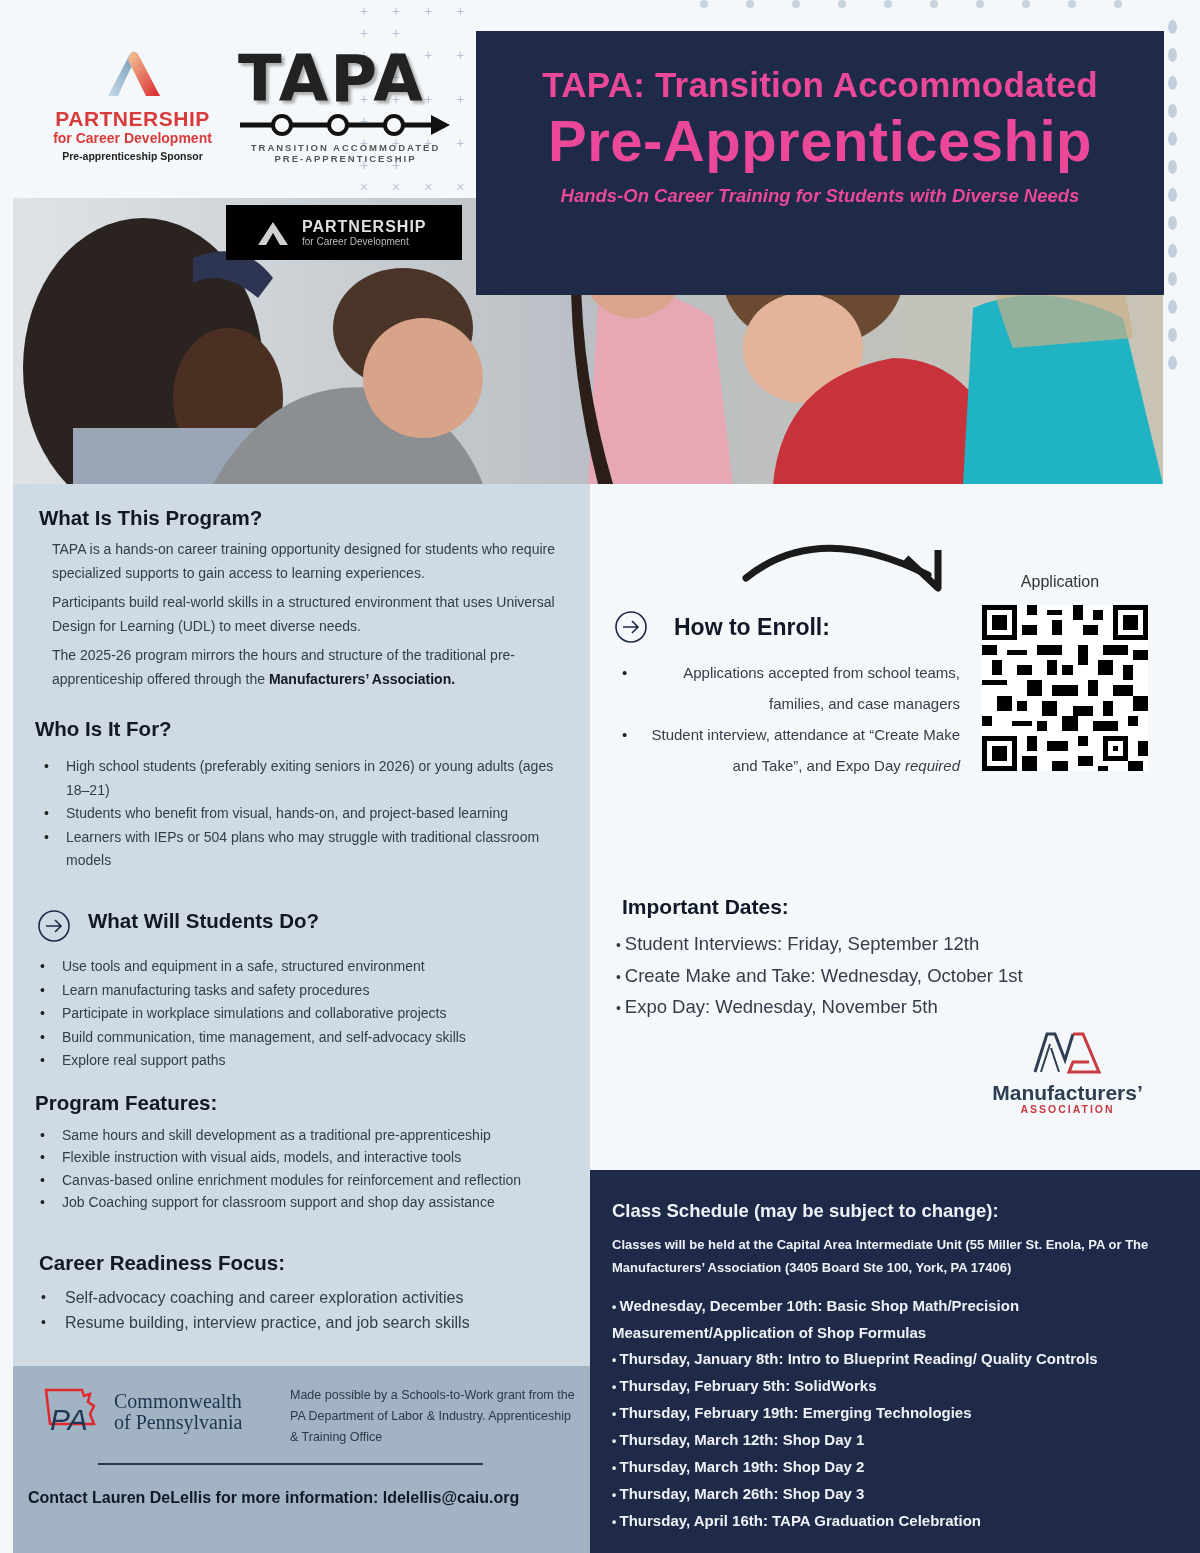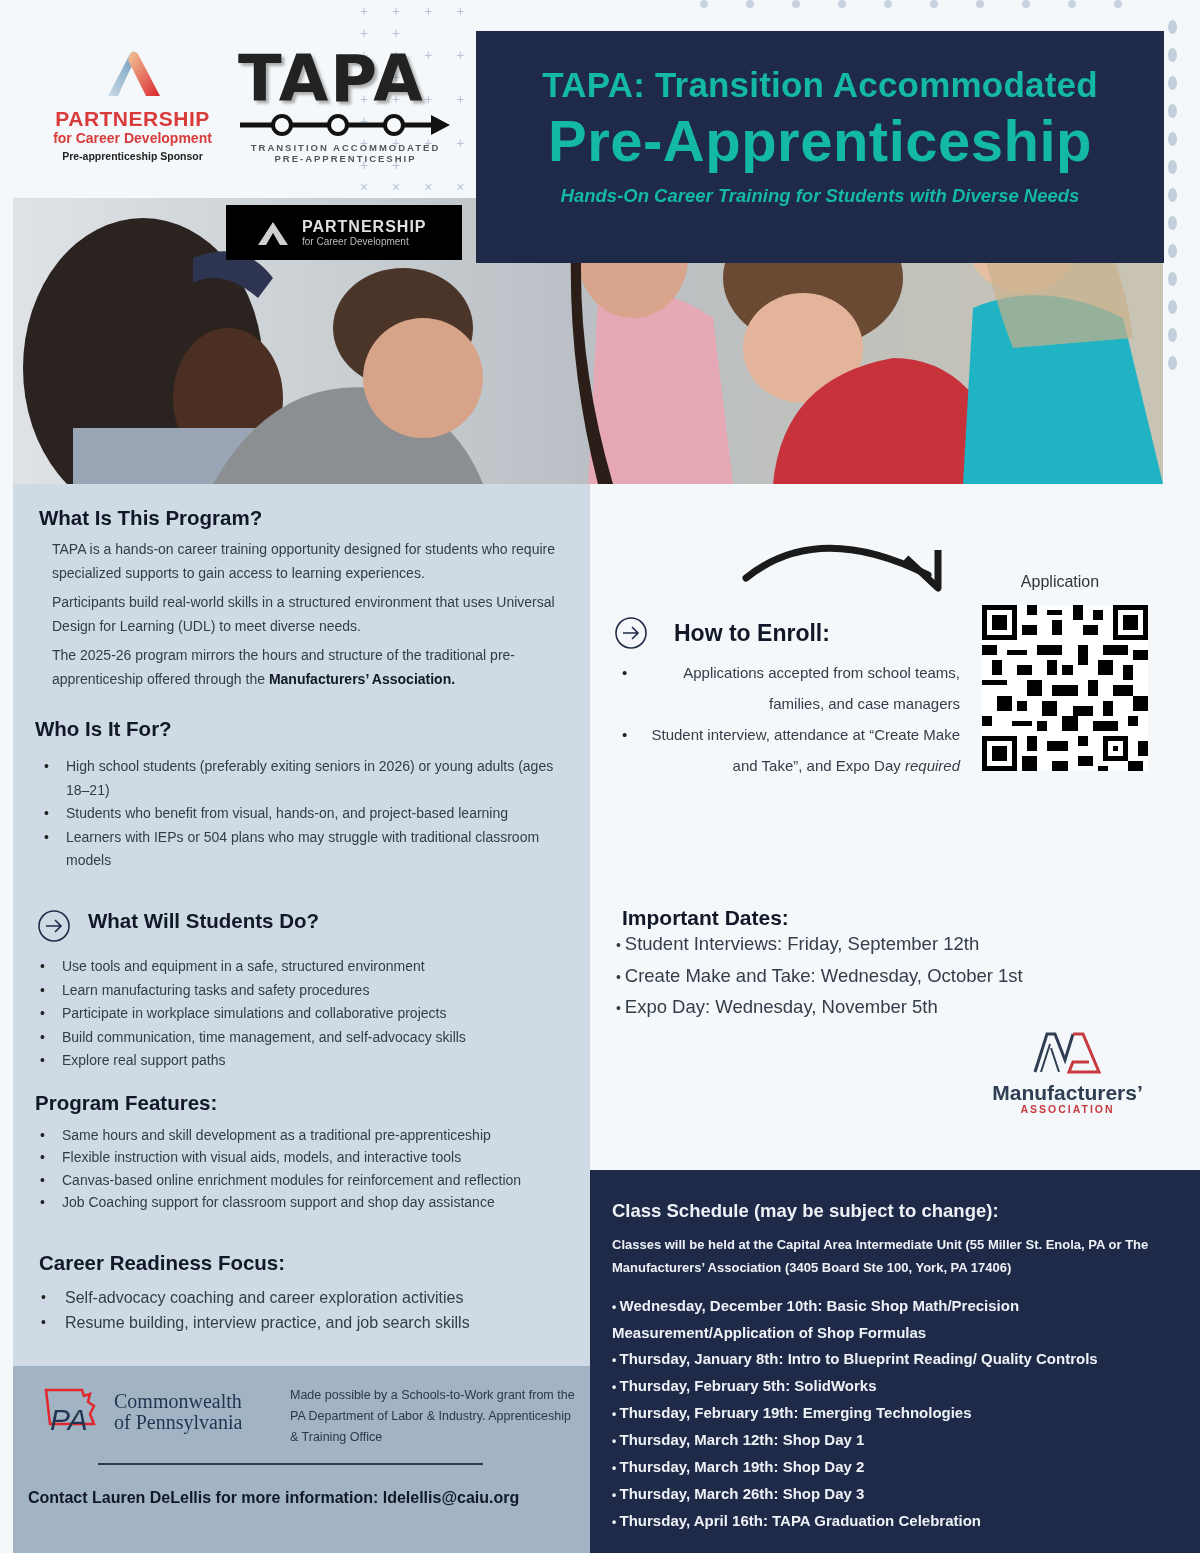--- a/index.html
+++ b/index.html
@@ -27,21 +27,21 @@
   .pcd-sub { color: #d93a3a; font-size: 14px; line-height: 16px; font-weight: bold; }
   .pcd-sponsor { color: #222; font-size: 10.5px; font-weight: bold; margin-top: 4px; }
 
   
   .tapa-logo { left: 238px; top: 48px; width: 215px; }
   .tapa-word { font-size: 64px; font-weight: 900; font-family: "DejaVu Sans", sans-serif; color: #222; letter-spacing: 2px; line-height: 62px; text-shadow: 3px 3px 3px rgba(0,0,0,0.3); }
   .tapa-track { height: 26px; margin-top: 2px; }
   .tapa-sub { font-size: 9.5px; letter-spacing: 2px; color: #555; text-align: center; line-height: 11px; font-weight: bold; }
 
   
-  .header-box { left: 476px; top: 31px; width: 688px; height: 232px; background: #1f2a48; color: #14b8a6; text-align: center; z-index: 3; }
+  .header-box { left: 476px; top: 31px; width: 688px; height: 264px; background: #1f2a48; color: #ec4899; text-align: center; z-index: 3; }
   .header-line1 { font-size: 35px; font-weight: bold; margin-top: 34px; letter-spacing: 0.2px; }
   .header-line2 { font-size: 58px; font-weight: bold; line-height: 64px; margin-top: 4px; letter-spacing: 0.5px; }
   .header-tag { font-size: 18.5px; font-weight: bold; font-style: italic; margin-top: 12px; }
 
   
   .photo { left: 13px; top: 198px; width: 1150px; height: 286px; overflow: hidden; z-index: 1; }
   .photo svg { display: block; }
   .photo-badge { left: 226px; top: 205px; width: 236px; height: 55px; background: #000; color: #ddd; z-index: 2; display: flex; align-items: center; padding-left: 30px; }
   .photo-badge .bmark { width: 34px; height: 26px; margin-right: 12px; }
   .photo-badge .b1 { font-size: 16px; letter-spacing: 1px; font-weight: bold; color: #e0e0e0; }
@@ -56,27 +56,27 @@
   ul.bul { list-style: none; }
   ul.bul li { position: relative; font-size: 14px; line-height: 23.5px; color: #333d4a; padding-left: 30px; }
   ul.bul li::before { content: "•"; position: absolute; left: 8px; top: 0; font-size: 14px; color: #222; }
 
   .circ-arrow { width: 34px; height: 34px; display: inline-block; }
 
   
   .arrow-curve { left: 738px; top: 530px; width: 210px; height: 70px; }
   .app-label { left: 990px; top: 573px; width: 140px; text-align: center; font-size: 16px; color: #333; }
   .qr { left: 982px; top: 605px; width: 166px; height: 166px; background: #fff; }
-  .enroll-head { left: 614px; top: 610px; display: flex; align-items: center; margin-top: 6px; }
+  .enroll-head { left: 614px; top: 610px; display: flex; align-items: center; }
   .enroll-head h2 { font-size: 23px; margin-left: 26px; }
   .enroll-list { left: 620px; top: 657px; width: 340px; }
   .enroll-list li { font-size: 15px; line-height: 31px; color: #333d4a; padding-left: 28px; position: relative; list-style: none; text-align: right; }
   .enroll-list li::before { content: "•"; position: absolute; left: 2px; top: 0; color: #222; }
 
-  .dates-head { left: 622px; top: 895px; font-size: 21px; font-weight: bold; color: #111827; margin-top: 11px; }
+  .dates-head { left: 622px; top: 895px; font-size: 21px; font-weight: bold; color: #111827; }
   .dates-list { left: 616px; top: 929px; }
   .dates-list li { list-style: none; font-size: 18.5px; line-height: 29.5px; color: #333d4a; }
   .dates-list li::before { content: "• "; font-size: 14px; }
 
   .ma-logo { left: 975px; top: 1030px; width: 185px; text-align: center; }
   .ma-mark { width: 70px; height: 44px; margin: 0 auto 3px; }
   .ma-name { font-size: 21px; font-weight: bold; color: #2f3e52; }
   .ma-assoc { font-size: 10.5px; font-weight: bold; color: #c73a3f; letter-spacing: 2px; margin-top: -2px; }
 
   

